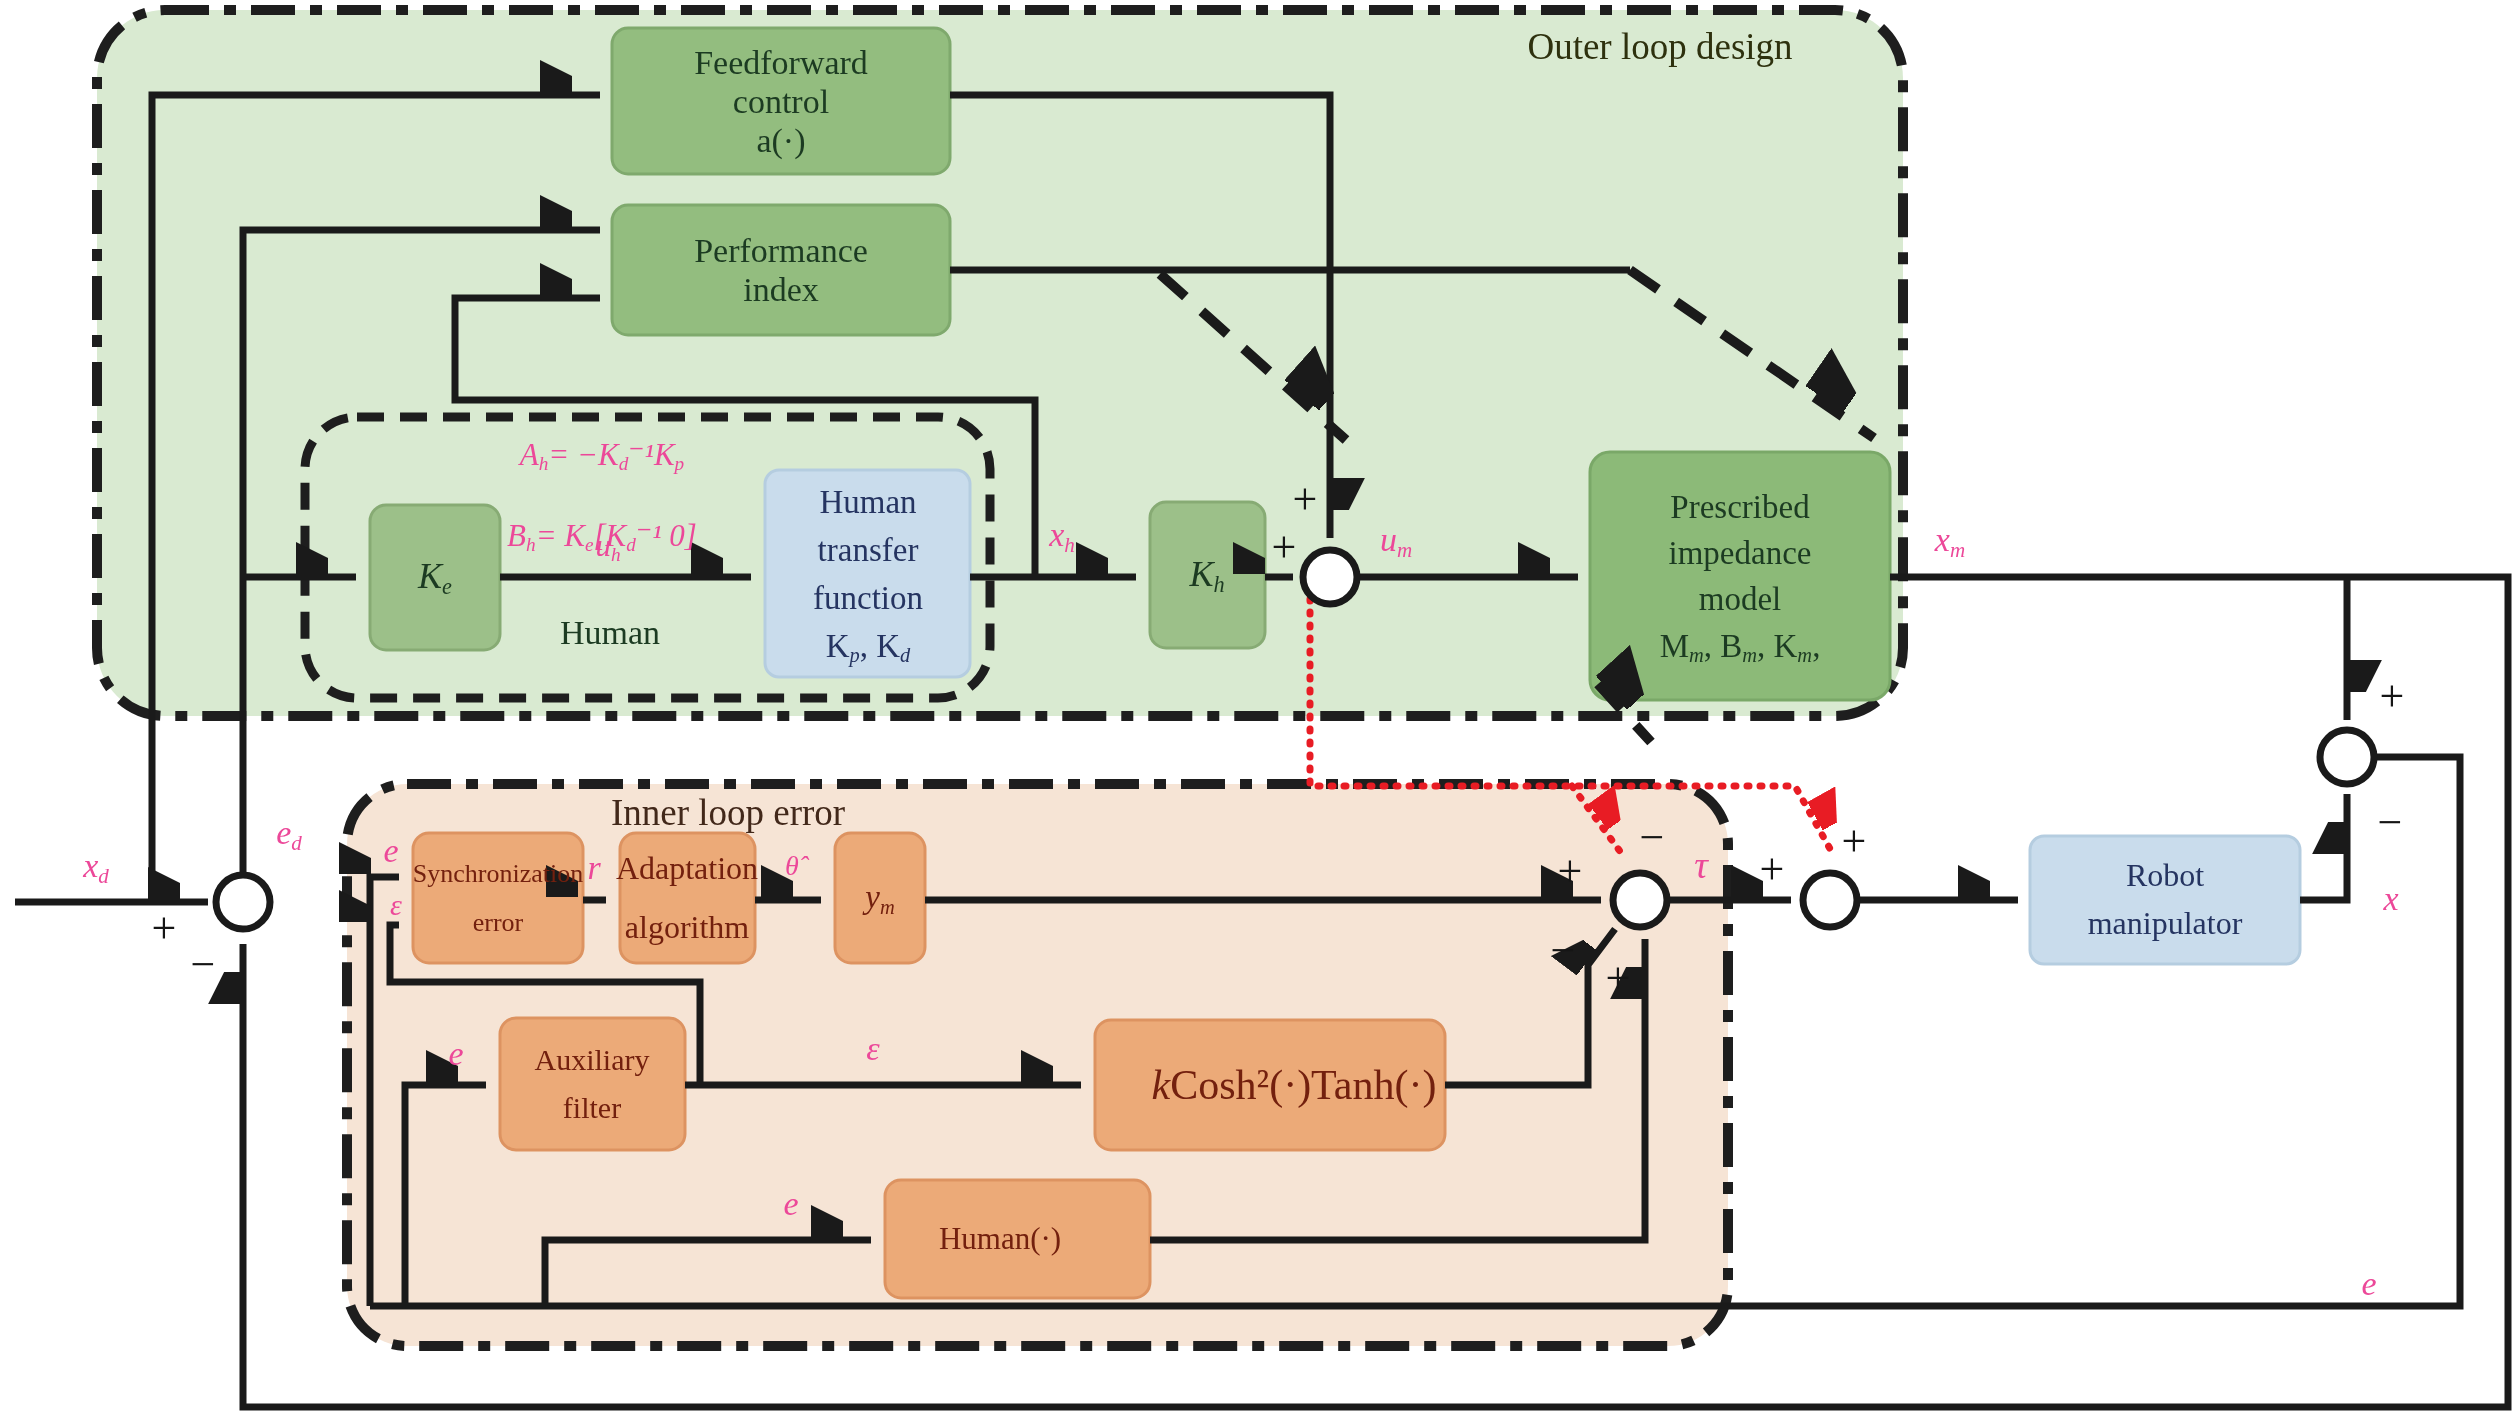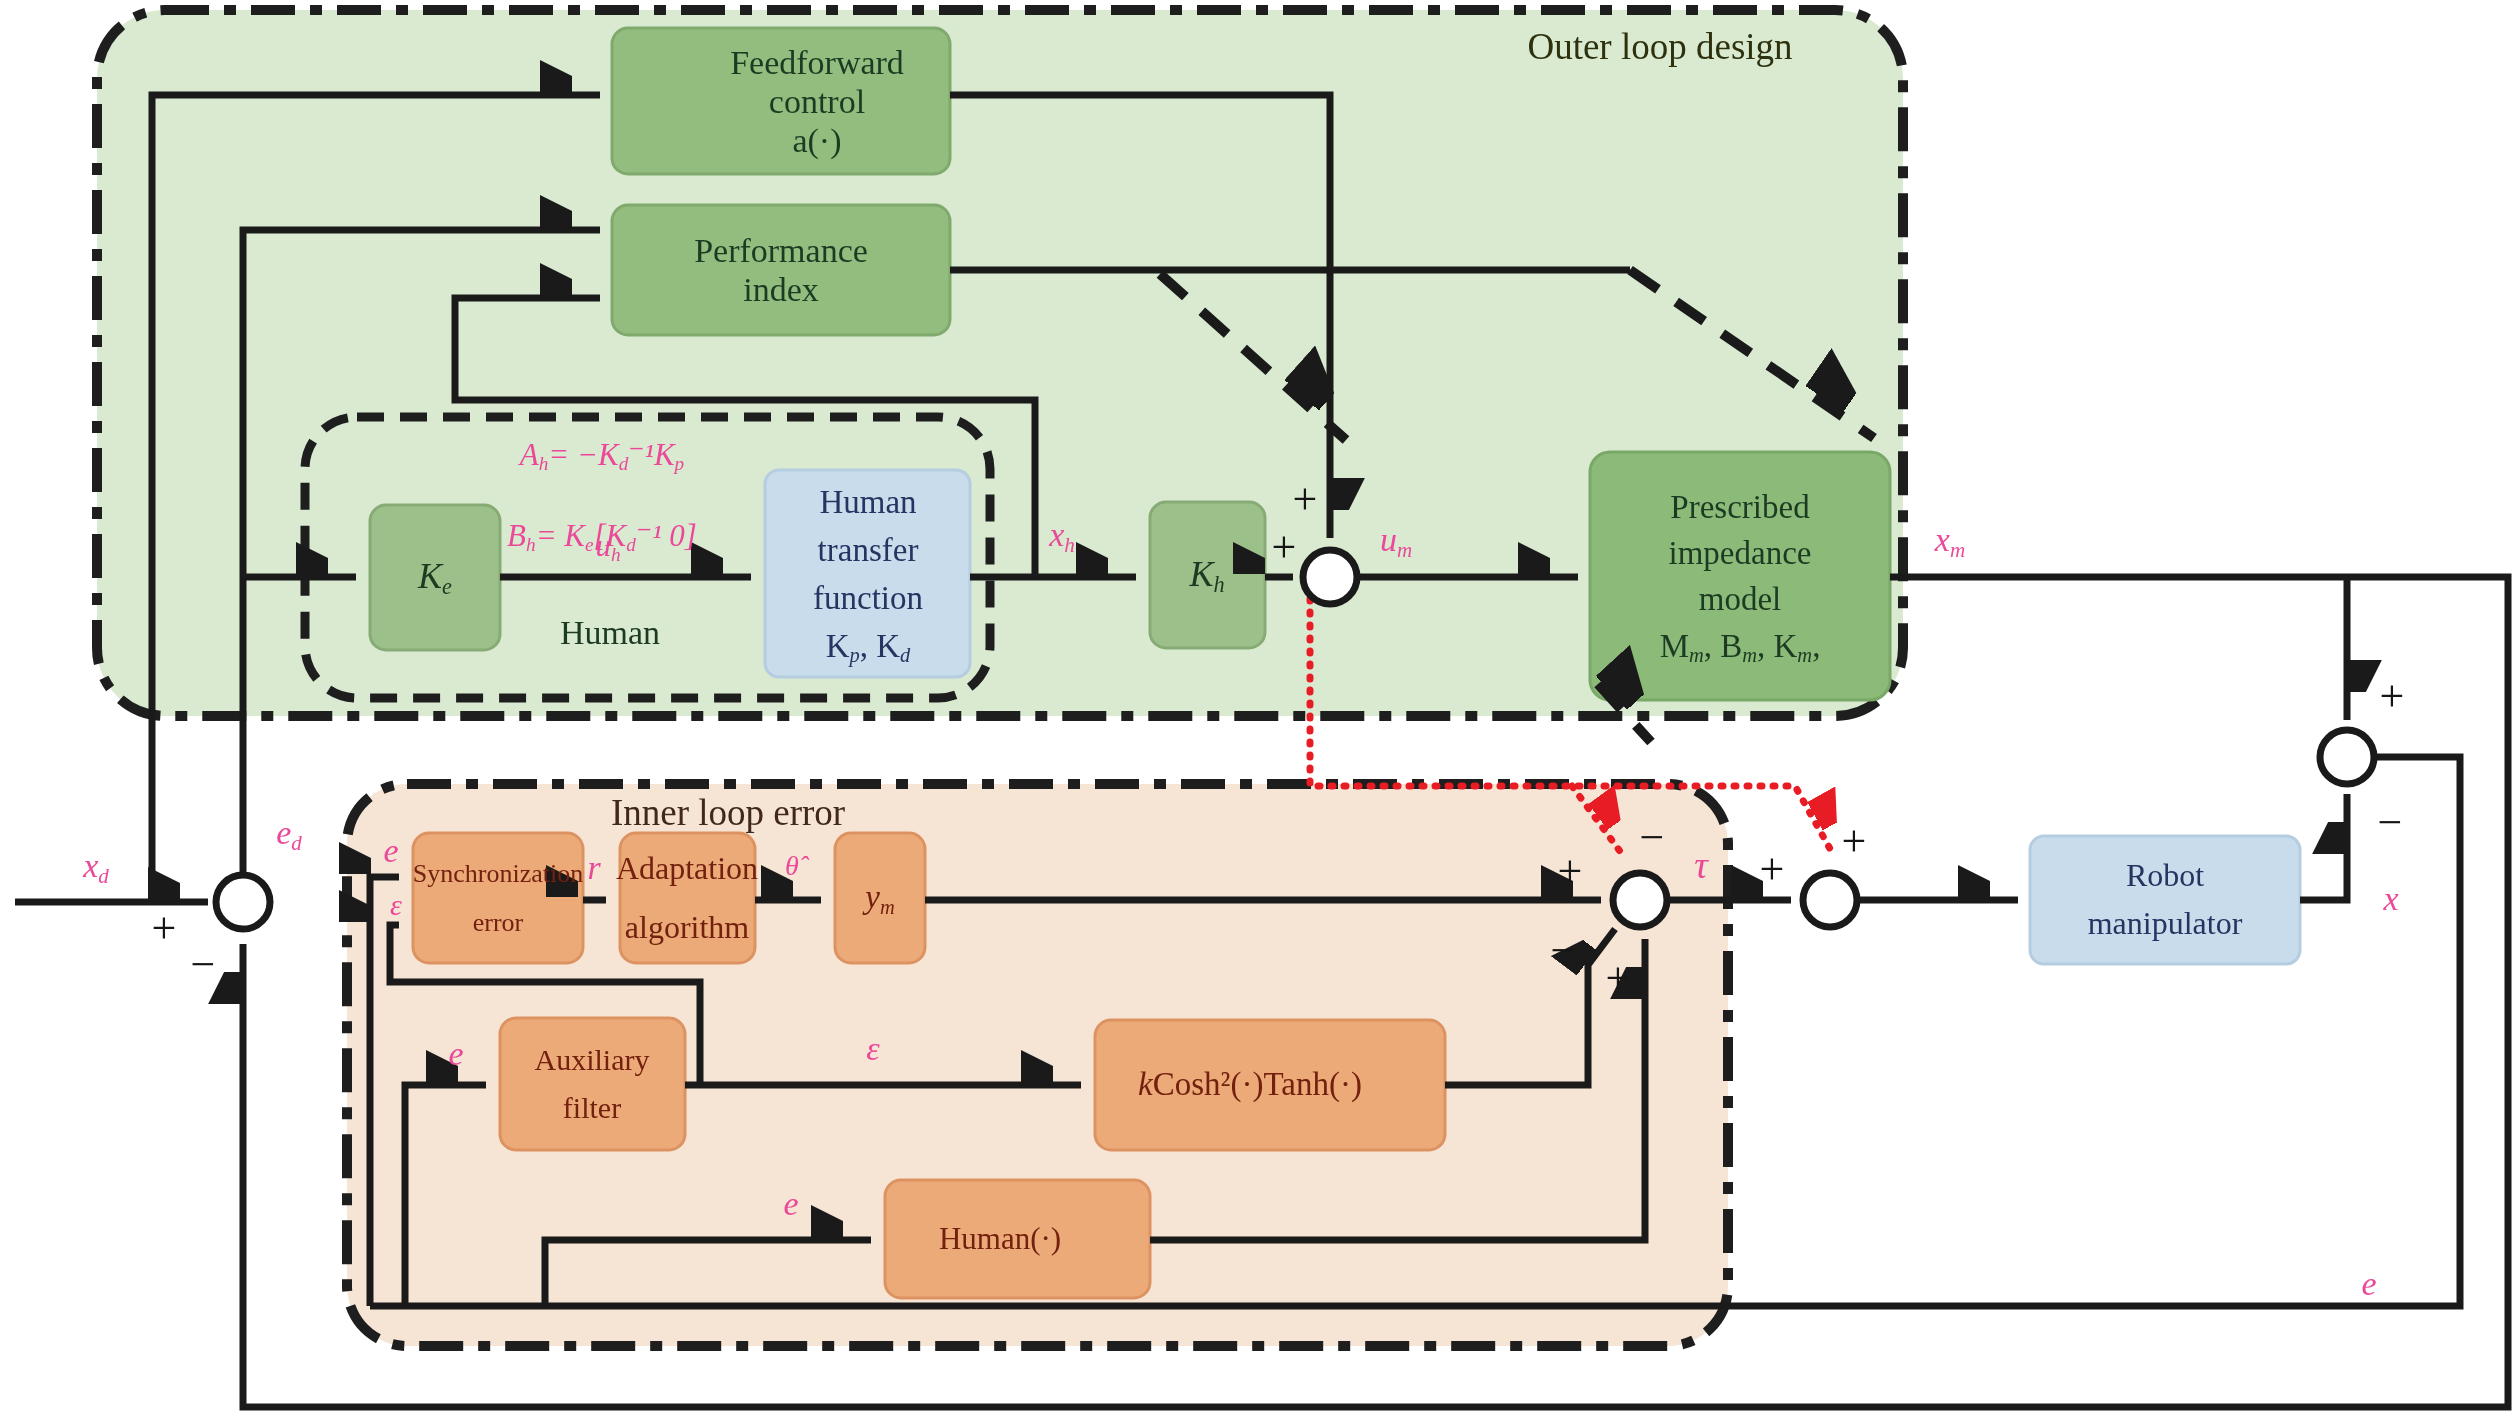--- a/index.html
+++ b/index.html
@@ -102,31 +102,31 @@
     <circle cx="1640" cy="900" r="27"></circle>
     <circle cx="1830" cy="900" r="27"></circle>
     <circle cx="2347" cy="757" r="27"></circle>
   </g>
 </svg>
 
 <div class="lbl region-title" style="left:1660px;top:47px;">Outer loop design</div>
 <div class="lbl region-title inner-title" style="left:728px;top:813px;">Inner loop error</div>
 <div class="lbl blocktext greentext" style="left:610px;top:633px;font-size:34px;">Human</div>
 
-<div class="lbl blocktext greentext" style="left:781px;top:102px;font-size:34px;line-height:1.14;margin-left:36px;">Feedforward<br>control<br>a(·)</div>
+<div class="lbl blocktext greentext" style="left:781px;top:102px;font-size:34px;line-height:1.14;">Feedforward<br>control<br>a(·)</div>
 <div class="lbl blocktext greentext" style="left:781px;top:270px;font-size:34px;">Performance<br>index</div>
 <div class="lbl math greentext" style="left:435px;top:577px;font-size:36px;">K<sub>e</sub></div>
 <div class="lbl blocktext bluetext" style="left:868px;top:575px;font-size:33px;line-height:1.45;">Human<br>transfer<br>function<br>K<sub>p</sub>, K<sub>d</sub></div>
 <div class="lbl math greentext" style="left:1207px;top:575px;font-size:36px;">K<sub>h</sub></div>
 <div class="lbl blocktext orangetext" style="left:498px;top:898px;font-size:26px;line-height:1.9;">Synchronization<br>error</div>
 <div class="lbl blocktext greentext" style="left:1740px;top:576px;font-size:33px;line-height:1.4;">Prescribed<br>impedance<br>model<br>M<sub>m</sub>, B<sub>m</sub>, K<sub>m</sub>,</div>
 <div class="lbl blocktext orangetext" style="left:687px;top:898px;font-size:32px;line-height:1.85;">Adaptation<br>algorithm</div>
 <div class="lbl math orangetext" style="left:880px;top:898px;font-size:33px;">y<sub>m</sub></div>
 <div class="lbl blocktext orangetext" style="left:592px;top:1084px;font-size:30px;line-height:1.6;">Auxiliary<br>filter</div>
-<div class="lbl blocktext orangetext kfirst" style="left:1250px;top:1085px;font-size:33px;">kCosh²(·)Tanh(·)</div>
+<div class="lbl blocktext orangetext kfirst" style="left:1294px;top:1085px;font-size:42px;">kCosh²(·)Tanh(·)</div>
 <div class="lbl blocktext orangetext" style="left:1000px;top:1239px;font-size:31px;">Human(·)</div>
 <div class="lbl blocktext bluetext" style="left:2165px;top:899px;font-size:32px;line-height:1.5;">Robot<br>manipulator</div>
 
 <div class="lbl eq" style="left:602px;top:455px;">A<sub>h</sub>= −K<sub>d</sub>⁻¹K<sub>p</sub></div>
 <div class="lbl eq" style="left:602px;top:536px;">B<sub>h</sub>= K<sub>e</sub>[K<sub>d</sub>⁻¹ 0]</div>
 
 <div class="lbl math" style="left:96px;top:866px;font-family:Liberation Serif, serif;">x<sub>d</sub></div>
 <div class="lbl math" style="left:289px;top:833px;">e<sub>d</sub></div>
 <div class="lbl math" style="left:608px;top:546px;font-size:31px;">u<sub>h</sub></div>
 <div class="lbl math" style="left:1062px;top:535px;">x<sub>h</sub></div>

